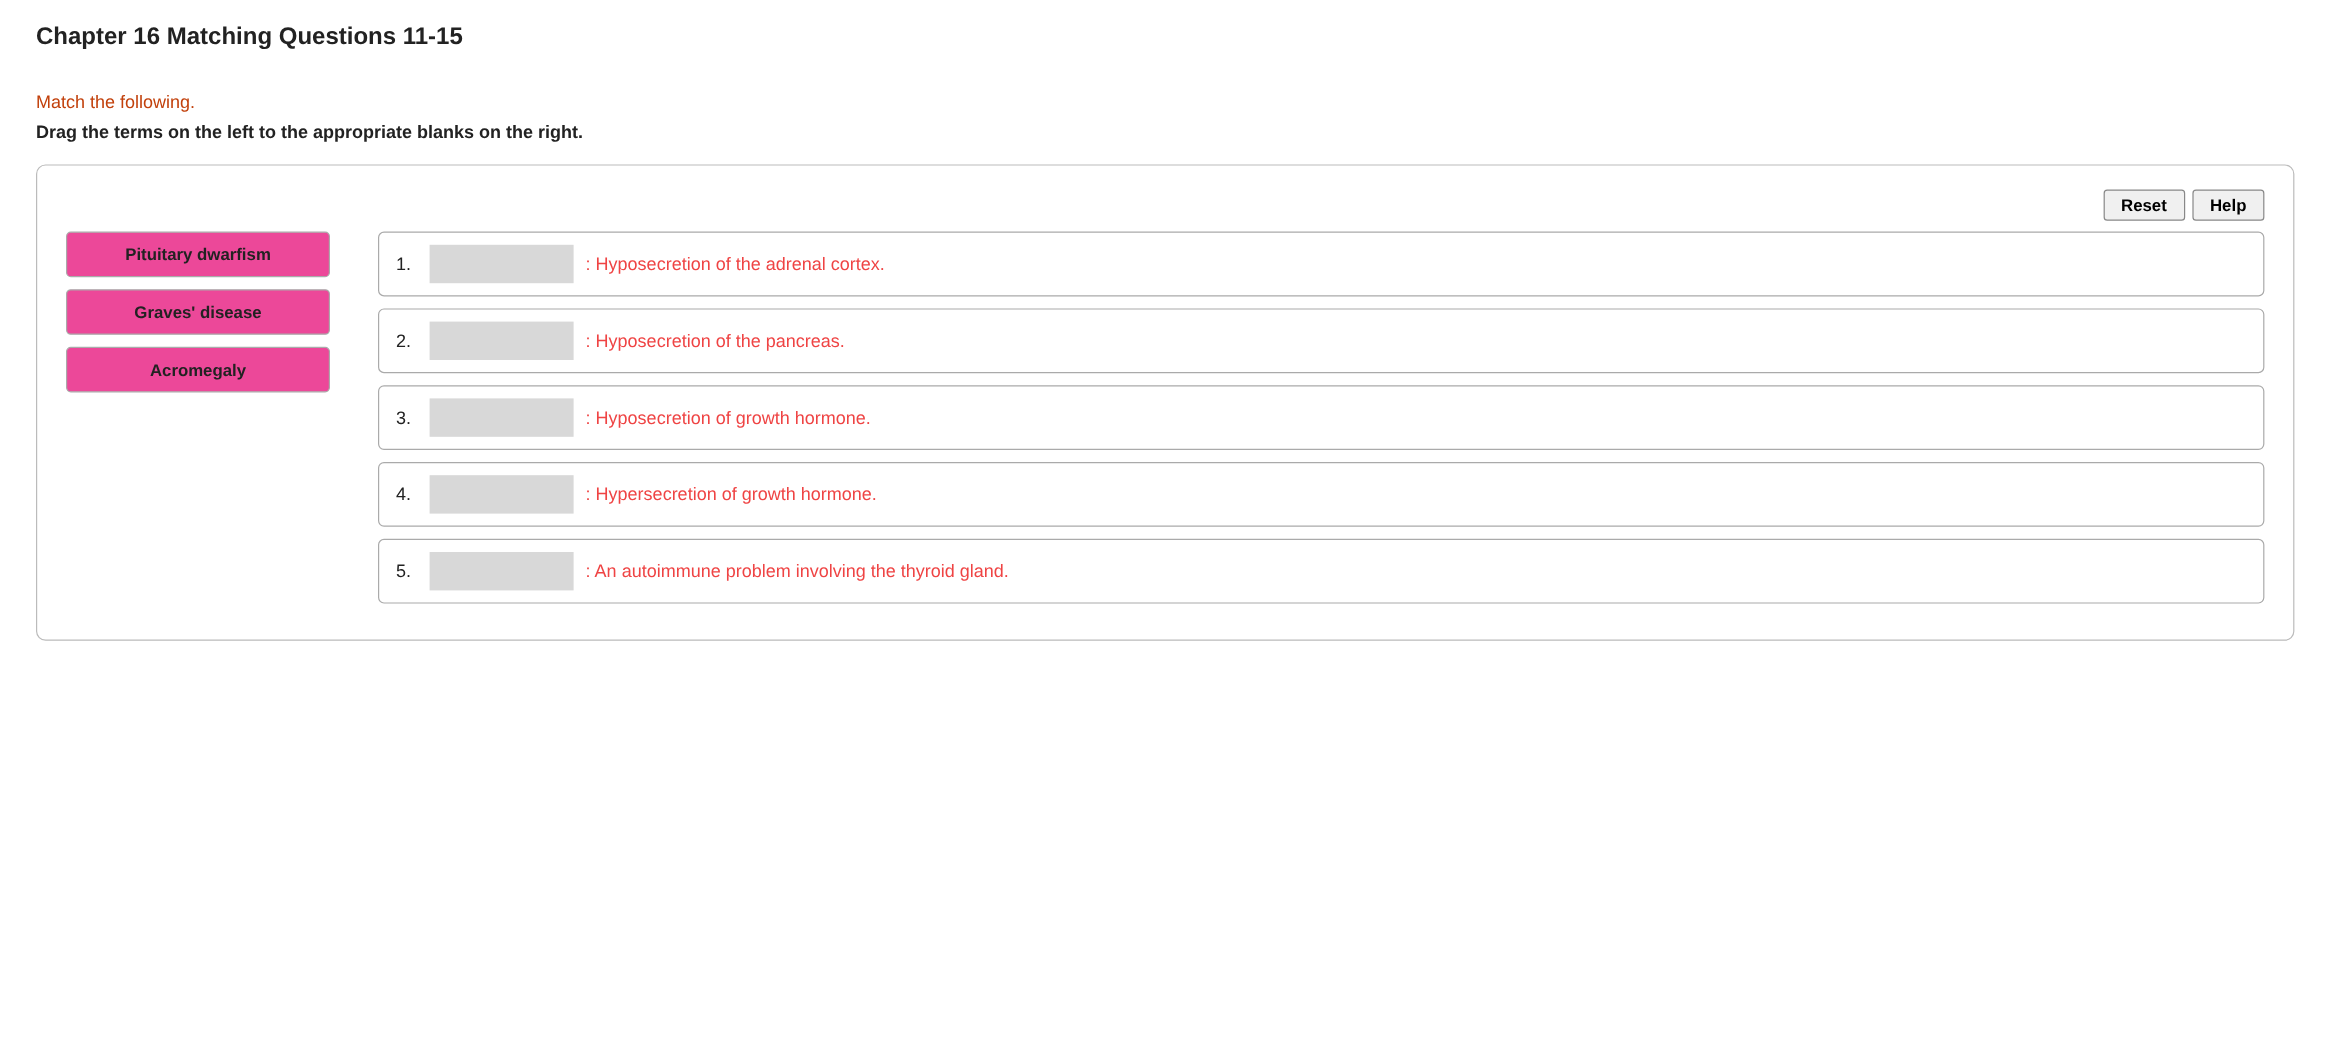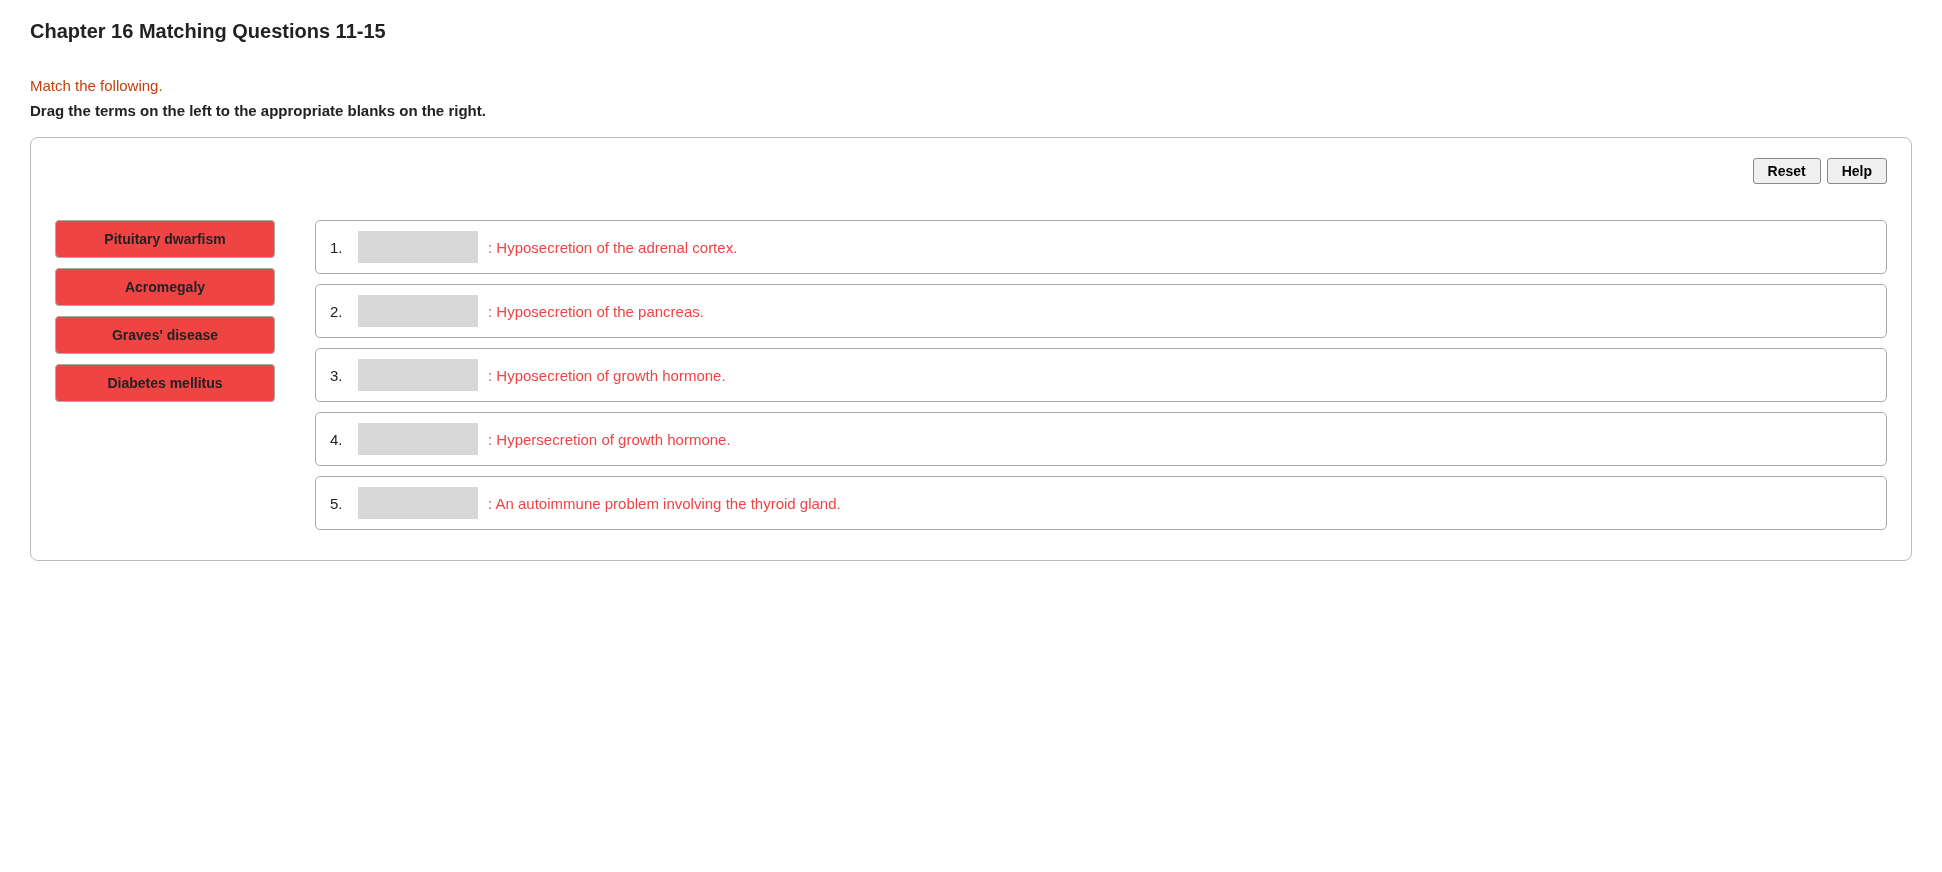--- a/index.html
+++ b/index.html
@@ -35,21 +35,21 @@
     .matching-container {
       border: 1px solid #bbb;
       border-radius: 8px;
       padding: 20px 24px 30px 24px;
       position: relative;
     }
 
     .top-buttons {
       display: flex;
       justify-content: flex-end;
-      margin-bottom: 36px;
+      margin-bottom: 9px;
       gap: 6px;
     }
 
     .btn-reset, .btn-help {
       border: 1px solid #888;
       background: #f0f0f0;
       padding: 4px 14px;
       font-size: 14px;
       font-weight: bold;
       cursor: pointer;
@@ -67,21 +67,21 @@
     }
 
     .terms-column {
       display: flex;
       flex-direction: column;
       gap: 10px;
       min-width: 220px;
     }
 
     .term-item {
-      background: #ef4444;
+      background: #ec4899;
       border: 1px solid #aaa;
       border-radius: 4px;
       padding: 10px 8px;
       font-weight: bold;
       text-align: center;
       cursor: grab;
       font-size: 14px;
       user-select: none;
     }
 
@@ -134,23 +134,22 @@
 <div class="matching-container">
   <div class="top-buttons">
     <button class="btn-reset">Reset</button>
     <button class="btn-help">Help</button>
   </div>
 
   <div class="matching-body">
     <div class="terms-column">
 
     <div class="term-item">Pituitary dwarfism</div>
+        <div class="term-item">Graves' disease</div>
         <div class="term-item">Acromegaly</div>
-        <div class="term-item">Graves' disease</div>
-        <div class="term-item">Diabetes mellitus</div>
       </div>
 
     <div class="answers-column">
 
     <div class="answer-row">
           <span class="answer-number">1.</span>
           <div class="answer-blank"></div>
           <span class="answer-text">: Hyposecretion of the adrenal cortex.</span>
         </div>
         <div class="answer-row">

